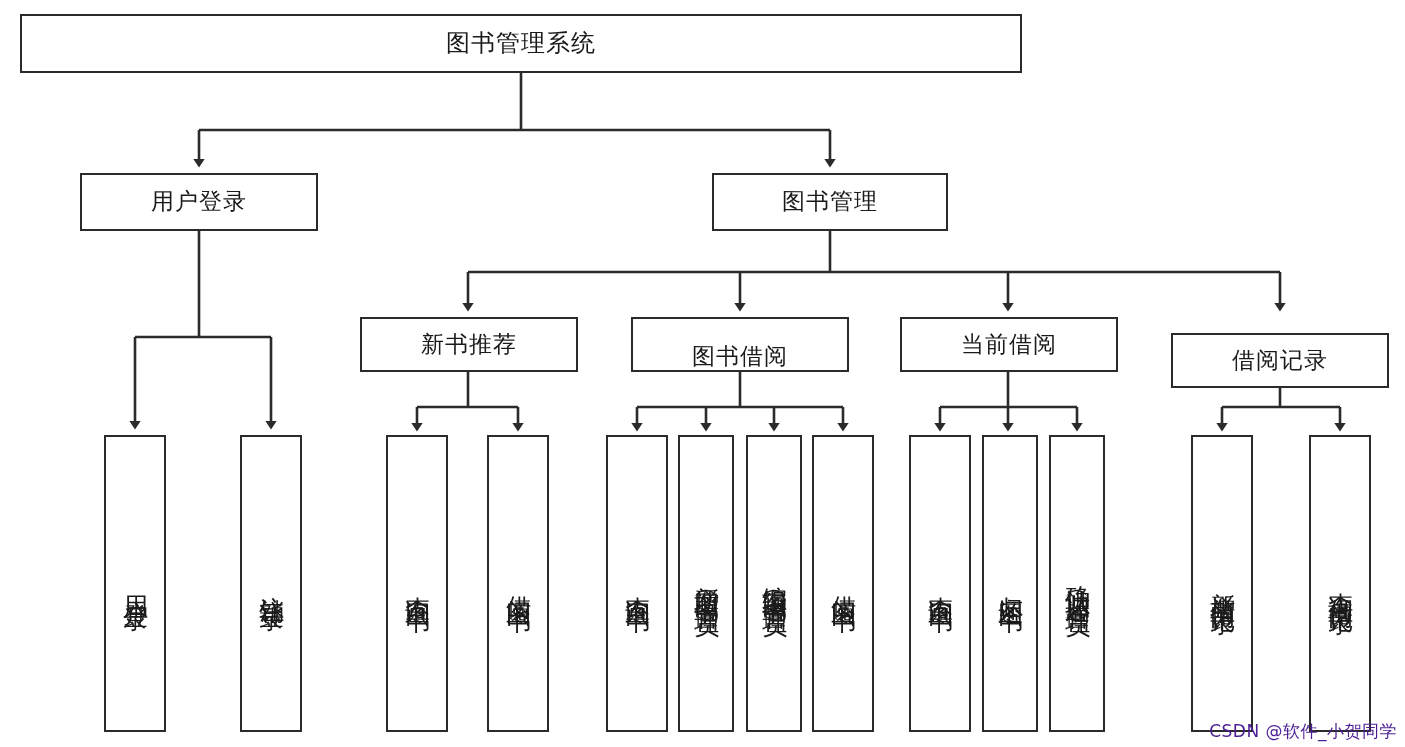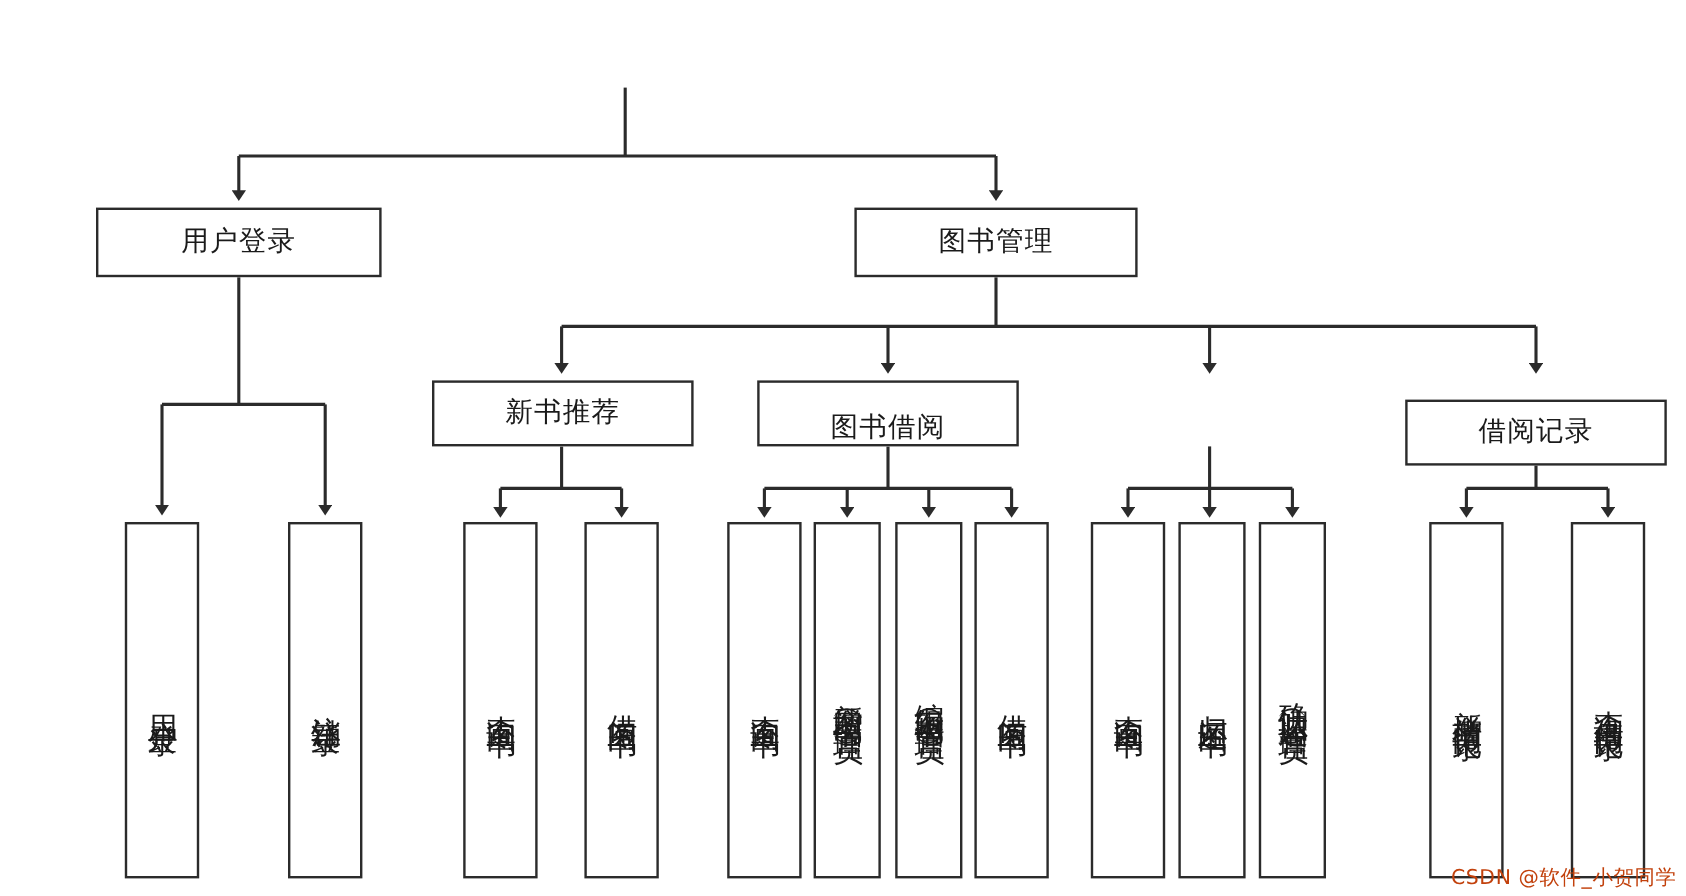--- a/index.html
+++ b/index.html
@@ -66,21 +66,21 @@
     letter-spacing: 4px;
     white-space: nowrap;
   }
   
   #watermark {
     position: absolute;
     z-index: 3;
     right: 8px;
     bottom: 4px;
     font-size: 17px;
-    color: #c2410c;
+    color: #4c1d95;
     letter-spacing: 0.5px;
     white-space: nowrap;
     pointer-events: none;
   }
 </style>
 </head>
 <body>
 
 <div id="canvas">
 
@@ -128,37 +128,43 @@
       <path d="M1008,407 L1008,424" marker-end="url(#arw)"></path>
       <path d="M1077,407 L1077,424" marker-end="url(#arw)"></path>
 
       <path d="M1280,372 L1280,407"></path>
       <path d="M1222,407 L1340,407"></path>
       <path d="M1222,407 L1222,424" marker-end="url(#arw)"></path>
       <path d="M1340,407 L1340,424" marker-end="url(#arw)"></path>
     </g>
   </svg>
 
+  <div class="node horiz root" style="left:20px; top:14px; width:1002px; height:59px;">
+    <span class="label">图书管理系统</span>
+  </div>
 
   <div class="node horiz" style="left:80px; top:173px; width:238px; height:58px;">
     <span class="label">用户登录</span>
   </div>
 
   <div class="node horiz" style="left:712px; top:173px; width:236px; height:58px;">
     <span class="label">图书管理</span>
   </div>
 
   <div class="node horiz" style="left:360px; top:317px; width:218px; height:55px;">
     <span class="label">新书推荐</span>
   </div>
 
   <div class="node horiz" style="left:631px; top:317px; width:218px; height:55px;align-items:flex-end;">
     <span class="label">图书借阅</span>
   </div>
 
+  <div class="node horiz" style="left:900px; top:317px; width:218px; height:55px;">
+    <span class="label">当前借阅</span>
+  </div>
 
   <div class="node horiz" style="left:1171px; top:317px; width:218px; height:55px;margin-top:16px;">
     <span class="label">借阅记录</span>
   </div>
 
   <div class="node vert" style="left:104px; top:435px; width:62px; height:297px;">
     <span class="label">用户登录</span>
   </div>
 
   <div class="node vert" style="left:240px; top:435px; width:62px; height:297px;">

